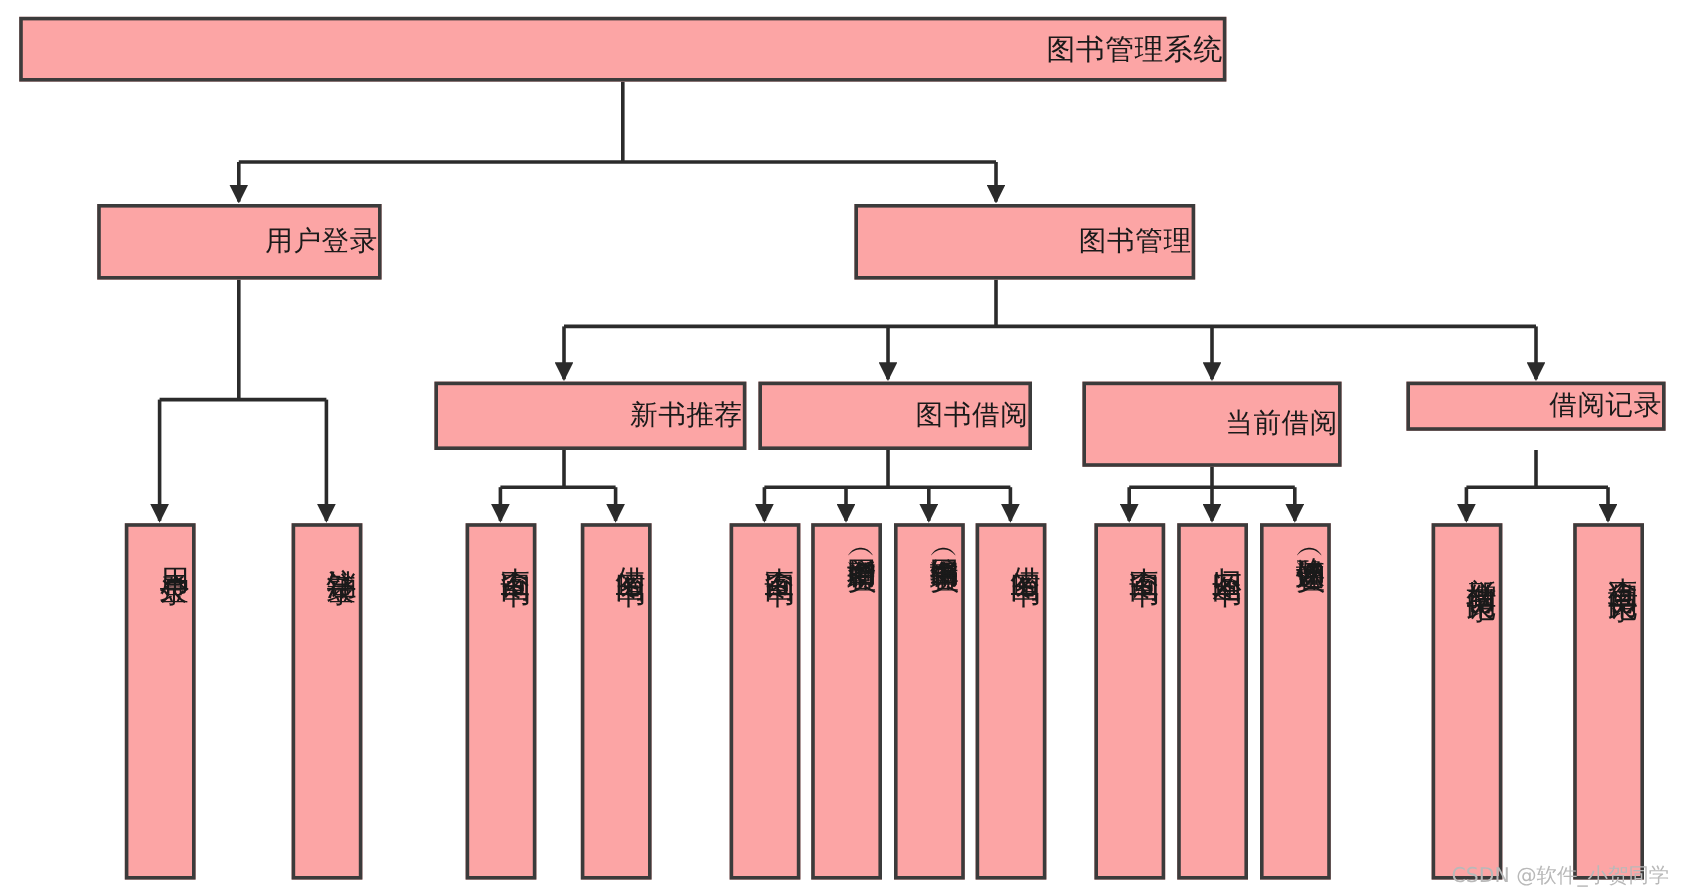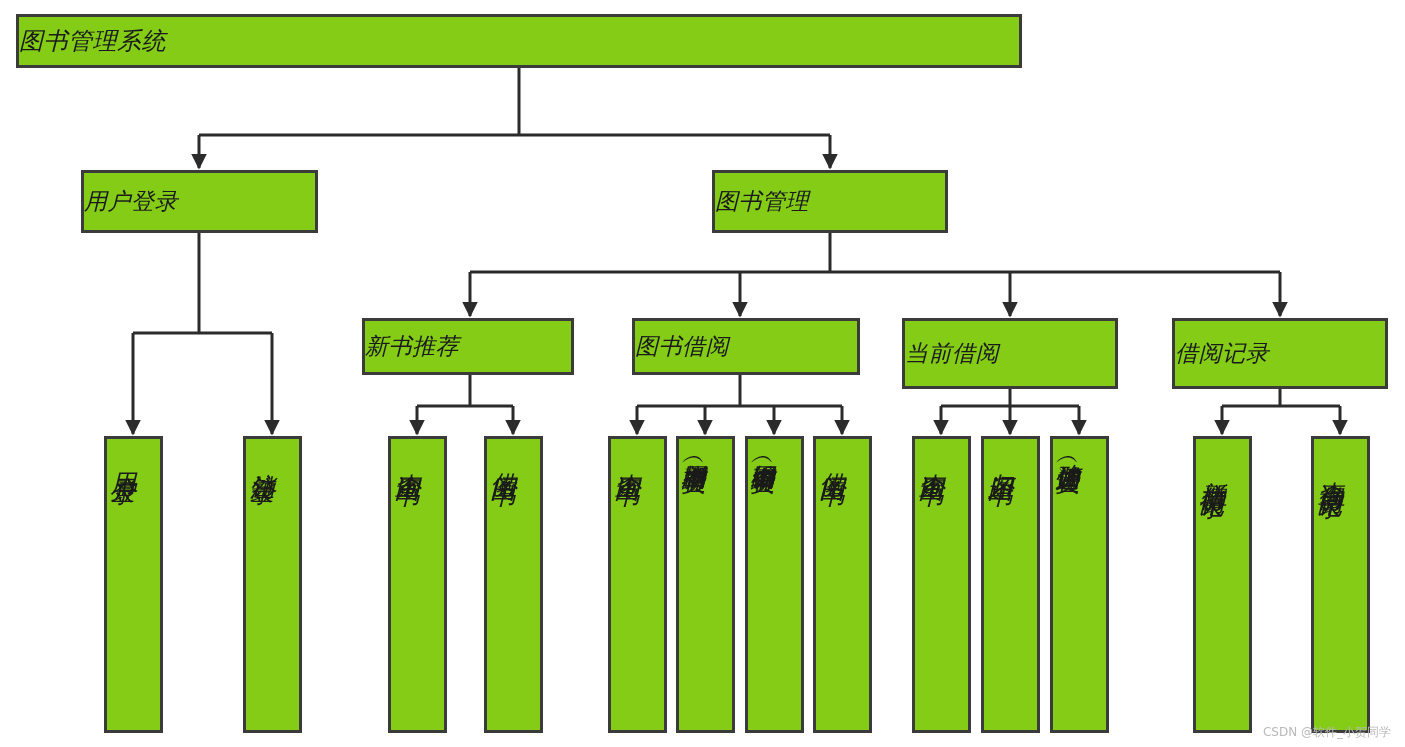--- a/index.html
+++ b/index.html
@@ -16,28 +16,27 @@
     background:#ffffff;
   }
   #edges{
     position:absolute;left:0;top:0;
     width:1405px;height:747px;
     pointer-events:none;
   }
   .node{
     position:absolute;
     box-sizing:border-box;
-    background:#84cc16;
+    background:#fca5a5;
     border:3px solid #3b3b3b;
     display:flex;
     align-items:center;
-    justify-content:flex-start;
+    justify-content:flex-end;
     color:#1a1a1a;
     z-index:2;
-    font-style:italic;
   }
   .node .label{
     display:block;
     white-space:nowrap;
     letter-spacing:0.5px;
   }
   
   .node.h .label{
     font-size:23px;
     line-height:1.1;
@@ -59,21 +58,21 @@
   }
   .node.v.tall .label{
     font-size:24px;
     letter-spacing:1px;
     line-height:1.18;
   }
   #watermark{
     position:absolute;
     right:14px;
     bottom:6px;
-    font-size:12px;
+    font-size:17px;
     color:#b9b9b9;
     z-index:5;
     white-space:nowrap;
     font-family:"DejaVu Sans","Liberation Sans",sans-serif;
   }
 </style>
 </head>
 <body>
 
 <div id="diagram">
@@ -128,34 +127,34 @@
     </g>
   </svg>
 
   <div class="node h root" style="left:16px;top:14px;width:1006px;height:54px;">
     <span class="label">图书管理系统</span>
   </div>
 
   <div class="node h" style="left:81px;top:170px;width:237px;height:63px;">
     <span class="label">用户登录</span>
   </div>
-  <div class="node h" style="left:712px;top:170px;width:236px;height:63px;">
+  <div class="node h" style="left:712px;top:170px;width:284px;height:63px;">
     <span class="label">图书管理</span>
   </div>
 
-  <div class="node h" style="left:362px;top:318px;width:212px;height:57px;">
+  <div class="node h" style="left:362px;top:318px;width:260px;height:57px;">
     <span class="label">新书推荐</span>
   </div>
   <div class="node h" style="left:632px;top:318px;width:228px;height:57px;">
     <span class="label">图书借阅</span>
   </div>
   <div class="node h" style="left:902px;top:318px;width:216px;height:71px;">
     <span class="label">当前借阅</span>
   </div>
-  <div class="node h" style="left:1172px;top:318px;width:216px;height:71px;">
+  <div class="node h" style="left:1172px;top:318px;width:216px;height:41px;">
     <span class="label">借阅记录</span>
   </div>
 
   <div class="node v" style="left:104px;top:436px;width:59px;height:297px;">
     <span class="label">用户登录</span>
   </div>
   <div class="node v" style="left:243px;top:436px;width:59px;height:297px;">
     <span class="label">注销登录</span>
   </div>
 

